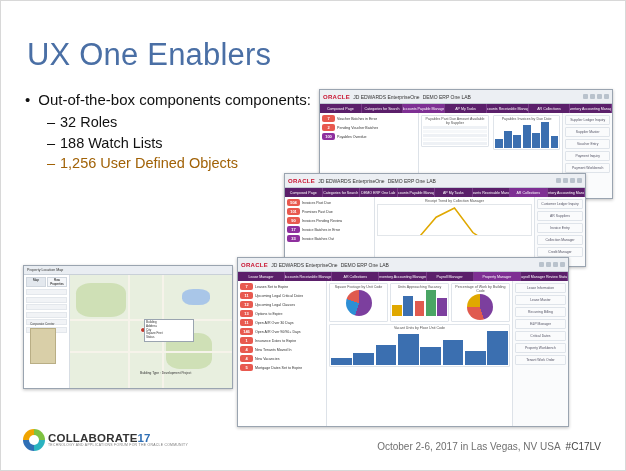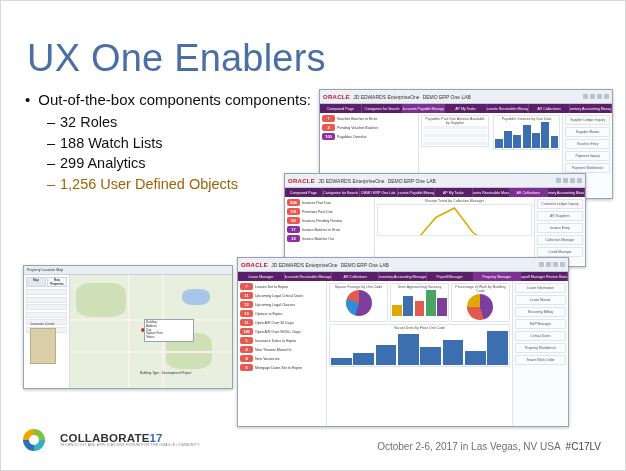--- a/index.html
+++ b/index.html
@@ -1,19 +1,19 @@
 <!DOCTYPE html>
 <html><head>
 <meta charset="utf-8">
 <style>
   html,body{margin:0;padding:0;}
   body{width:626px;height:471px;background:#ffffff;font-family:"Liberation Sans",sans-serif;overflow:hidden;}
   .slide{position:relative;width:626px;height:471px;background:#fff;border:1px solid #d8d8d8;box-sizing:border-box;}
 
-  .title{position:absolute;left:26px;top:36px;font-size:38px;color:#4a6fa5;font-weight:400;letter-spacing:.2px;}
+  .title{position:absolute;left:26px;top:36px;font-size:31px;color:#4a6fa5;font-weight:400;letter-spacing:.2px;}
 
   .bullets{position:absolute;left:24px;top:90px;width:300px;}
   .b1{font-size:15px;color:#111;display:flex;align-items:flex-start;gap:8px;margin-bottom:4px;}
   .b1 .dot{font-size:15px;line-height:17px;}
   .sub{font-size:14.5px;color:#111;margin-left:22px;line-height:20.5px;white-space:nowrap;}
   .sub.red{color:#a16207;}
   .sub .dash{display:inline-block;width:13px;}
 
   
   .win{position:absolute;background:#fff;border:1px solid #9aa4b0;box-shadow:0 1px 3px rgba(0,0,0,.25);overflow:hidden;}
@@ -50,21 +50,21 @@
   .mapside .row{height:4px;background:#f1f3f6;margin-bottom:1.5px;border:1px solid #e3e7ec;}
   .mapcanvas{flex:1;position:relative;background:#e8efdf;}
   .road{position:absolute;background:#f6f3ea;}
   .lake{position:absolute;background:#a9c6e8;border-radius:40%;}
   .green{position:absolute;background:#cfe0b6;border-radius:30%;}
   .pin{position:absolute;width:4px;height:4px;background:#c0392b;border-radius:50%;border:1px solid #fff;}
   .callout{position:absolute;background:#fff;border:1px solid #9aa4b0;font-size:3px;color:#333;padding:1px;line-height:1.25;}
   .bldg{position:absolute;background:#d9cfa8;border:1px solid #b9ae85;}
 
   
-  .logo{position:absolute;left:22px;top:428px;display:flex;align-items:center;gap:15px;}
+  .logo{position:absolute;left:22px;top:428px;display:flex;align-items:center;gap:3px;}
   .logomark{width:22px;height:22px;border-radius:50%;background:conic-gradient(#7fc241 0 25%,#2bb3c0 25% 50%,#2f6fb5 50% 75%,#f0a400 75% 100%);position:relative;}
   .logomark:after{content:"";position:absolute;inset:6px;background:#fff;border-radius:50%;}
   .logotext{line-height:1.05;}
   .logotext .l1{font-size:11.5px;font-weight:bold;color:#333;letter-spacing:.2px;}
   .logotext .l1 em{font-style:normal;color:#2f6fb5;}
   .logotext .l2{font-size:3.4px;color:#777;letter-spacing:.3px;}
   .footerright{position:absolute;right:24px;top:440px;font-size:10px;color:#6f6f6f;}
   .footerright .code{color:#444;}
 </style>
 </head>
@@ -74,21 +74,20 @@
 
   <div class="title">UX One Enablers</div>
 
   <div class="bullets">
     <div class="b1">
       <span class="dot">•</span>
       <span>Out-of-the-box components components:</span>
     </div>
     <div class="sub"><span class="dash">–</span><span>32 Roles</span></div>
     <div class="sub"><span class="dash">–</span><span>188 Watch Lists</span></div>
-    <div class="sub"><span class="dash">–</span><span>299 Analytics</span></div>
     <div class="sub red"><span class="dash">–</span><span>1,256 User Defined Objects</span></div>
   </div>
 
   <div class="win" style="left:318px;top:88px;width:292px;height:108px;">
     <div class="winbar">
       <span class="oracle">ORACLE</span>
       <span class="wtitle">JD EDWARDS EnterpriseOne</span>
       <span class="wtitle">DEMO ERP One LAB</span>
       <span class="wicons">
           <i></i>

